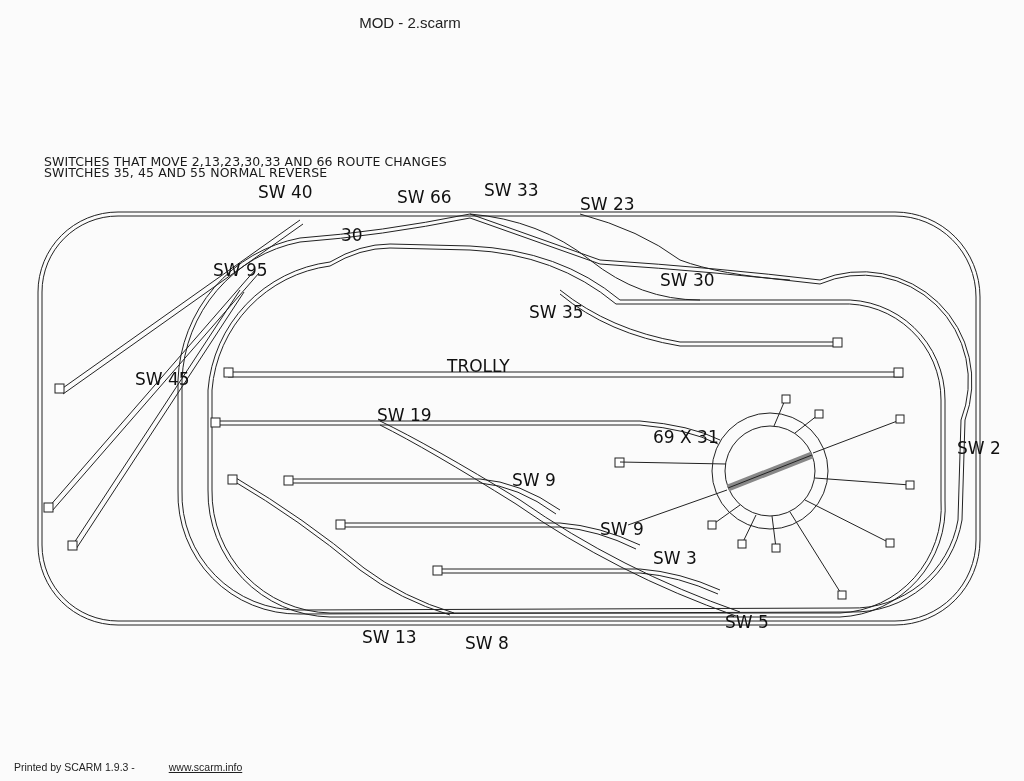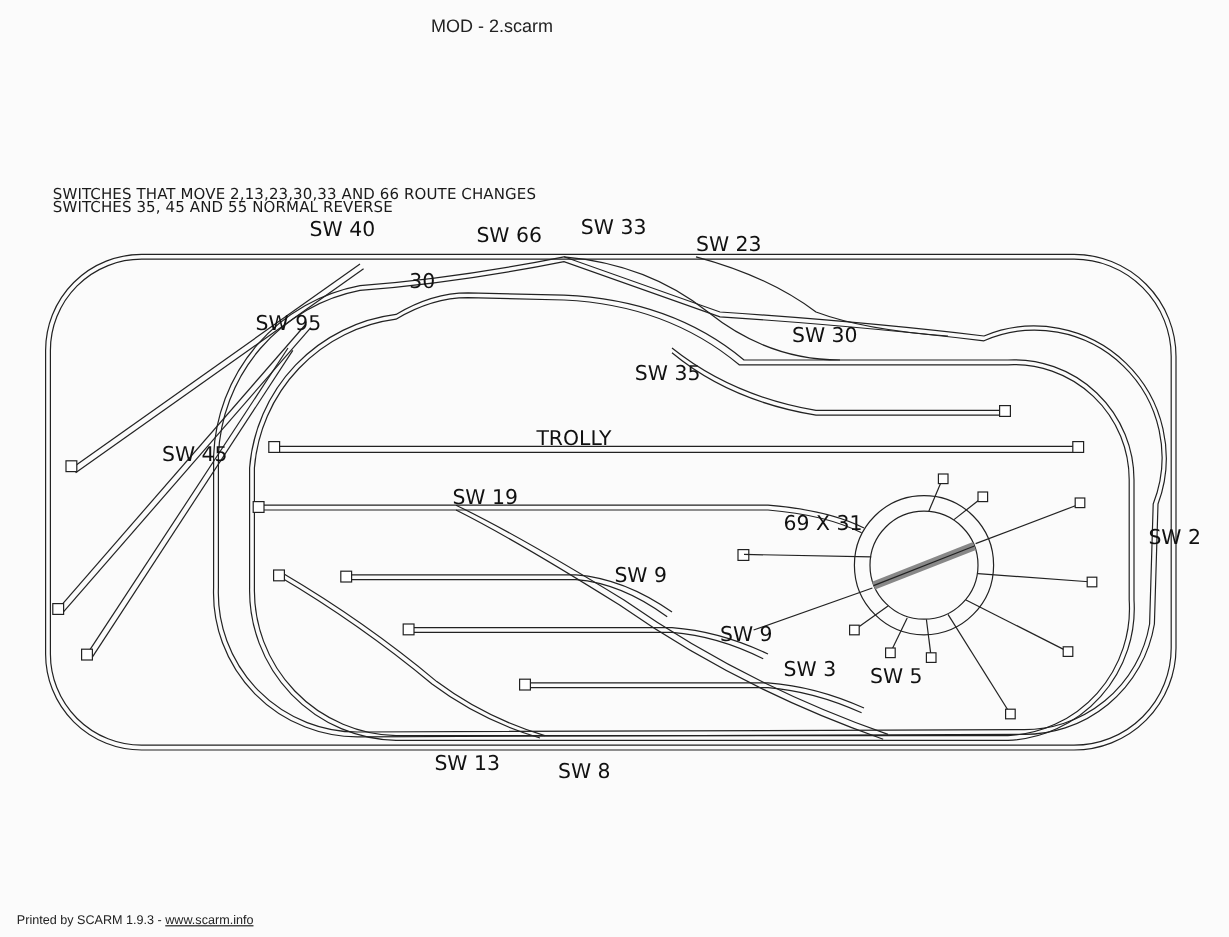--- a/index.html
+++ b/index.html
@@ -3,21 +3,21 @@
 <meta charset="utf-8">
 <style>
   html, body { margin:0; padding:0; background:#fbfbfb; }
   body { width:1024px; height:781px; position:relative; overflow:hidden; font-family:"DejaVu Sans", sans-serif; color:#111; }
   .title { position:absolute; top:14px; left:0; width:820px; text-align:center; font-family:"Liberation Sans", sans-serif; font-size:15px; color:#222; }
   .note { position:absolute; left:44px; font-family:"DejaVu Sans", sans-serif; font-size:12.5px; color:#1a1a1a; letter-spacing:0.1px; }
   .note.n1 { top:134px;margin-top:20px; }
   .note.n2 { top:165px; }
   .lbl { position:absolute; font-family:"DejaVu Sans", sans-serif; font-size:17px; color:#111; white-space:nowrap; }
   .footer { position:absolute; left:14px; top:761px; font-family:"Liberation Sans", sans-serif; font-size:10.5px; color:#222; }
-  .footer a { color:#222; text-decoration:underline; }
+  .footer a { color:#222; text-decoration:underline;margin-left:31px; }
   svg.layout { position:absolute; left:0; top:0; }
   .rail { fill:none; stroke:#222; stroke-width:1; }
   .tie { stroke:#222; stroke-width:1; }
 </style>
 </head>
 <body>
 
 <div class="title">MOD - 2.scarm</div>
 <div class="note n1">SWITCHES THAT MOVE 2,13,23,30,33 AND 66 ROUTE CHANGES</div>
 <div class="note n2">SWITCHES 35, 45 AND 55 NORMAL REVERSE</div>
@@ -125,20 +125,20 @@
   <div class="lbl" style="left:660px;top:270px">SW 30</div>
   <div class="lbl" style="left:529px;top:302px">SW 35</div>
   <div class="lbl" style="left:447px;top:356px">TROLLY</div>
   <div class="lbl" style="left:135px;top:369px">SW 45</div>
   <div class="lbl" style="left:377px;top:405px">SW 19</div>
   <div class="lbl" style="left:653px;top:427px">69 X 31</div>
   <div class="lbl" style="left:957px;top:438px">SW 2</div>
   <div class="lbl" style="left:512px;top:470px">SW 9</div>
   <div class="lbl" style="left:600px;top:519px">SW 9</div>
   <div class="lbl" style="left:653px;top:548px">SW 3</div>
-  <div class="lbl" style="left:725px;top:554px">SW 5</div>
+  <div class="lbl" style="left:725px;top:612px">SW 5</div>
   <div class="lbl" style="left:362px;top:627px">SW 13</div>
   <div class="lbl" style="left:465px;top:633px">SW 8</div>
 </div>
 
 <div class="footer">
   <span>Printed by SCARM 1.9.3 - </span><a>www.scarm.info</a>
 </div>
 
 </body></html>

